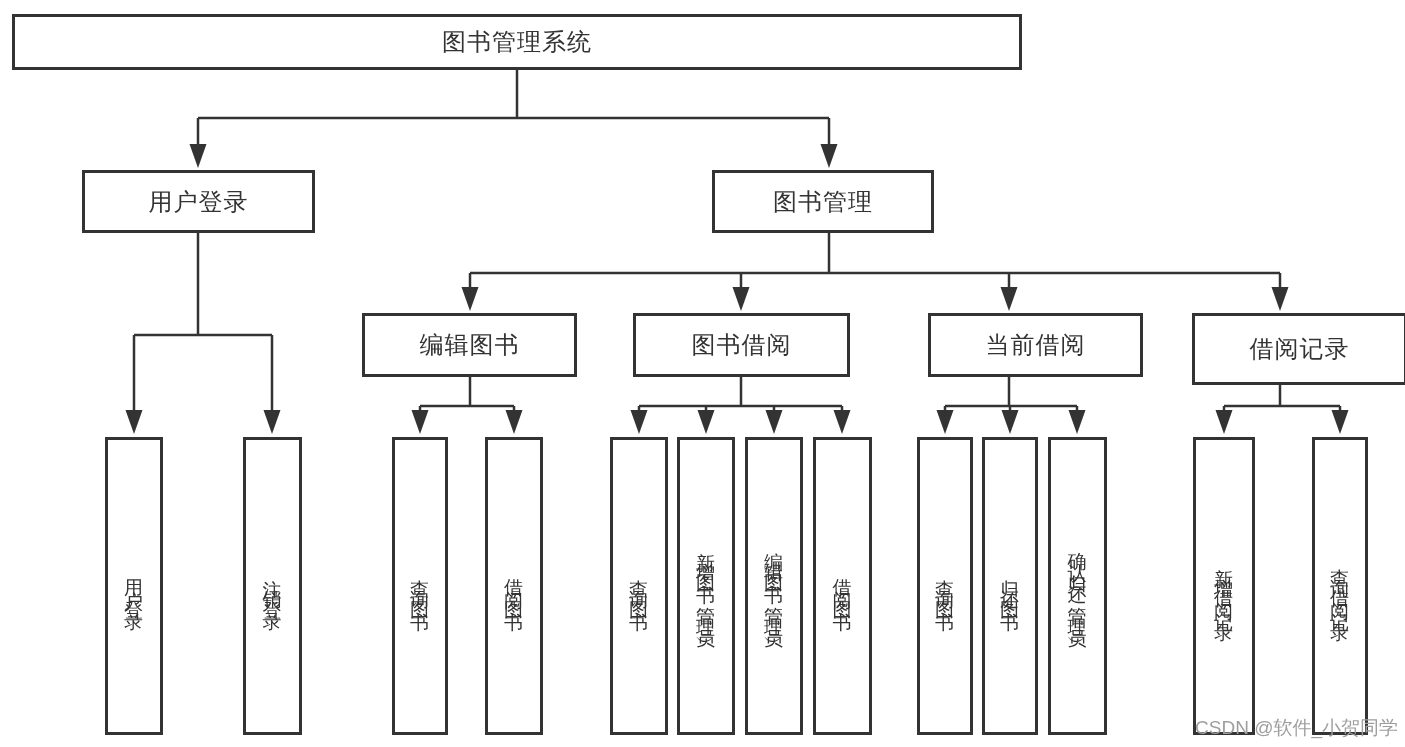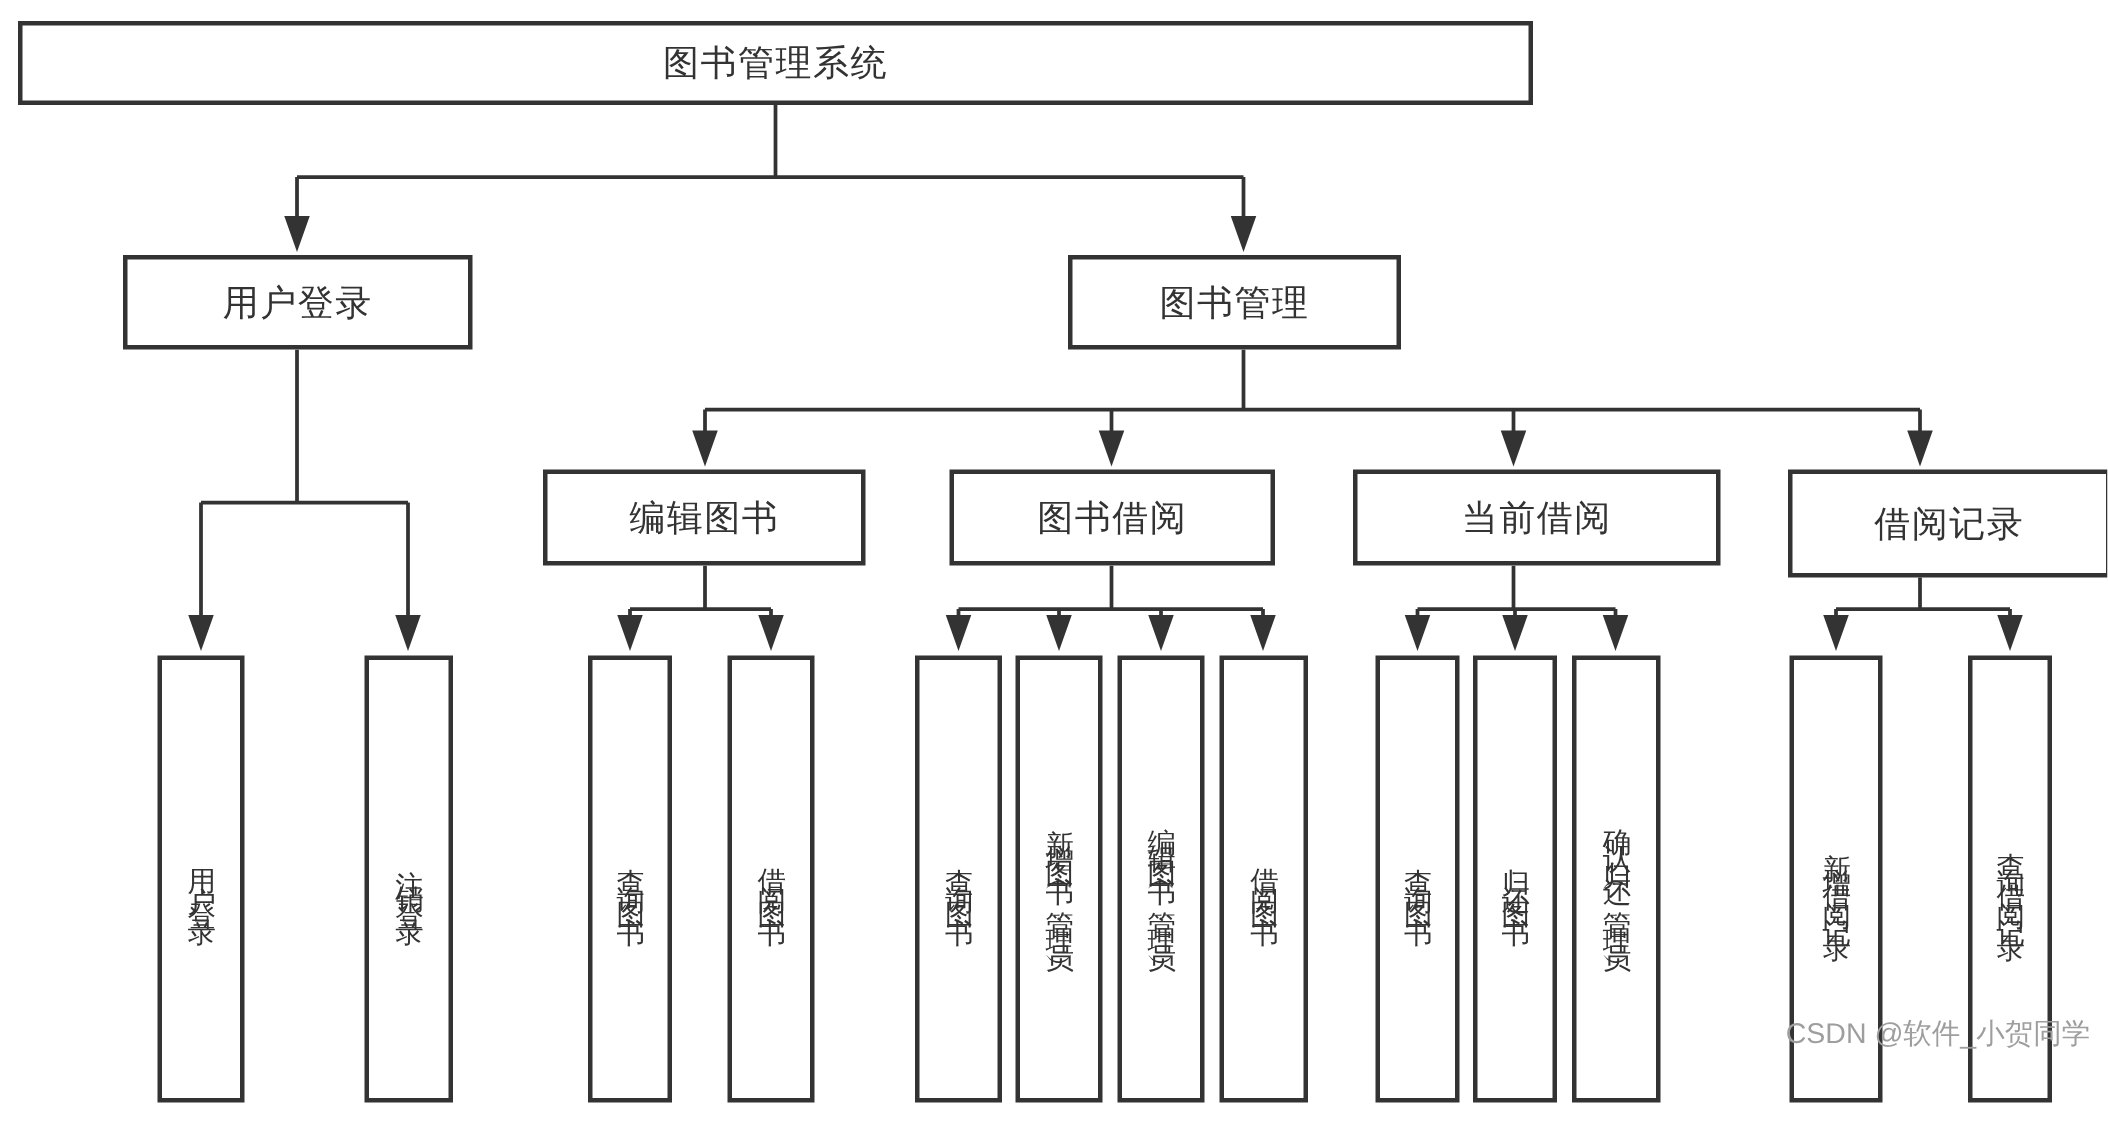--- a/index.html
+++ b/index.html
@@ -46,26 +46,26 @@
     writing-mode: vertical-rl;
     text-orientation: mixed;
     font-size: 19px;
     letter-spacing: 11px;
     line-height: 1;
     color: #333333;
   }
   .watermark {
     position: absolute;
     left: 1186px;
-    top: 676px;
+    top: 715px;
     width: 212px;
     font-size: 19px;
     color: #9e9e9e;
     white-space: nowrap;
-    text-align: center;
+    text-align: right;
   }
   svg .ln { stroke: #333333; stroke-width: 2.5; fill: none; }
   svg .ah { fill: #333333; stroke: none; }
 </style>
 </head>
 <body>
 
 <div id="canvas">
 
   <svg id="connector-layer" viewBox="0 0 1405 747" xmlns="http://www.w3.org/2000/svg">
@@ -154,21 +154,21 @@
   <div class="hbox" style="left:712px; top:170px; width:222px; height:63px;">
     <span>图书管理</span>
   </div>
 
   <div class="hbox" style="left:362px; top:313px; width:215px; height:64px;">
     <span>编辑图书</span>
   </div>
   <div class="hbox" style="left:633px; top:313px; width:217px; height:64px;">
     <span>图书借阅</span>
   </div>
-  <div class="hbox" style="left:902px; top:313px; width:245px; height:64px;">
+  <div class="hbox" style="left:928px; top:313px; width:215px; height:64px;">
     <span>当前借阅</span>
   </div>
   <div class="hbox" style="left:1172px; top:313px; width:215px; height:72px;margin-left:20px;">
     <span>借阅记录</span>
   </div>
 
   <div class="vbox" style="left:105px; width:58px;">
     <span class="vtext">用户登录</span>
   </div>
   <div class="vbox" style="left:243px; width:59px;">

